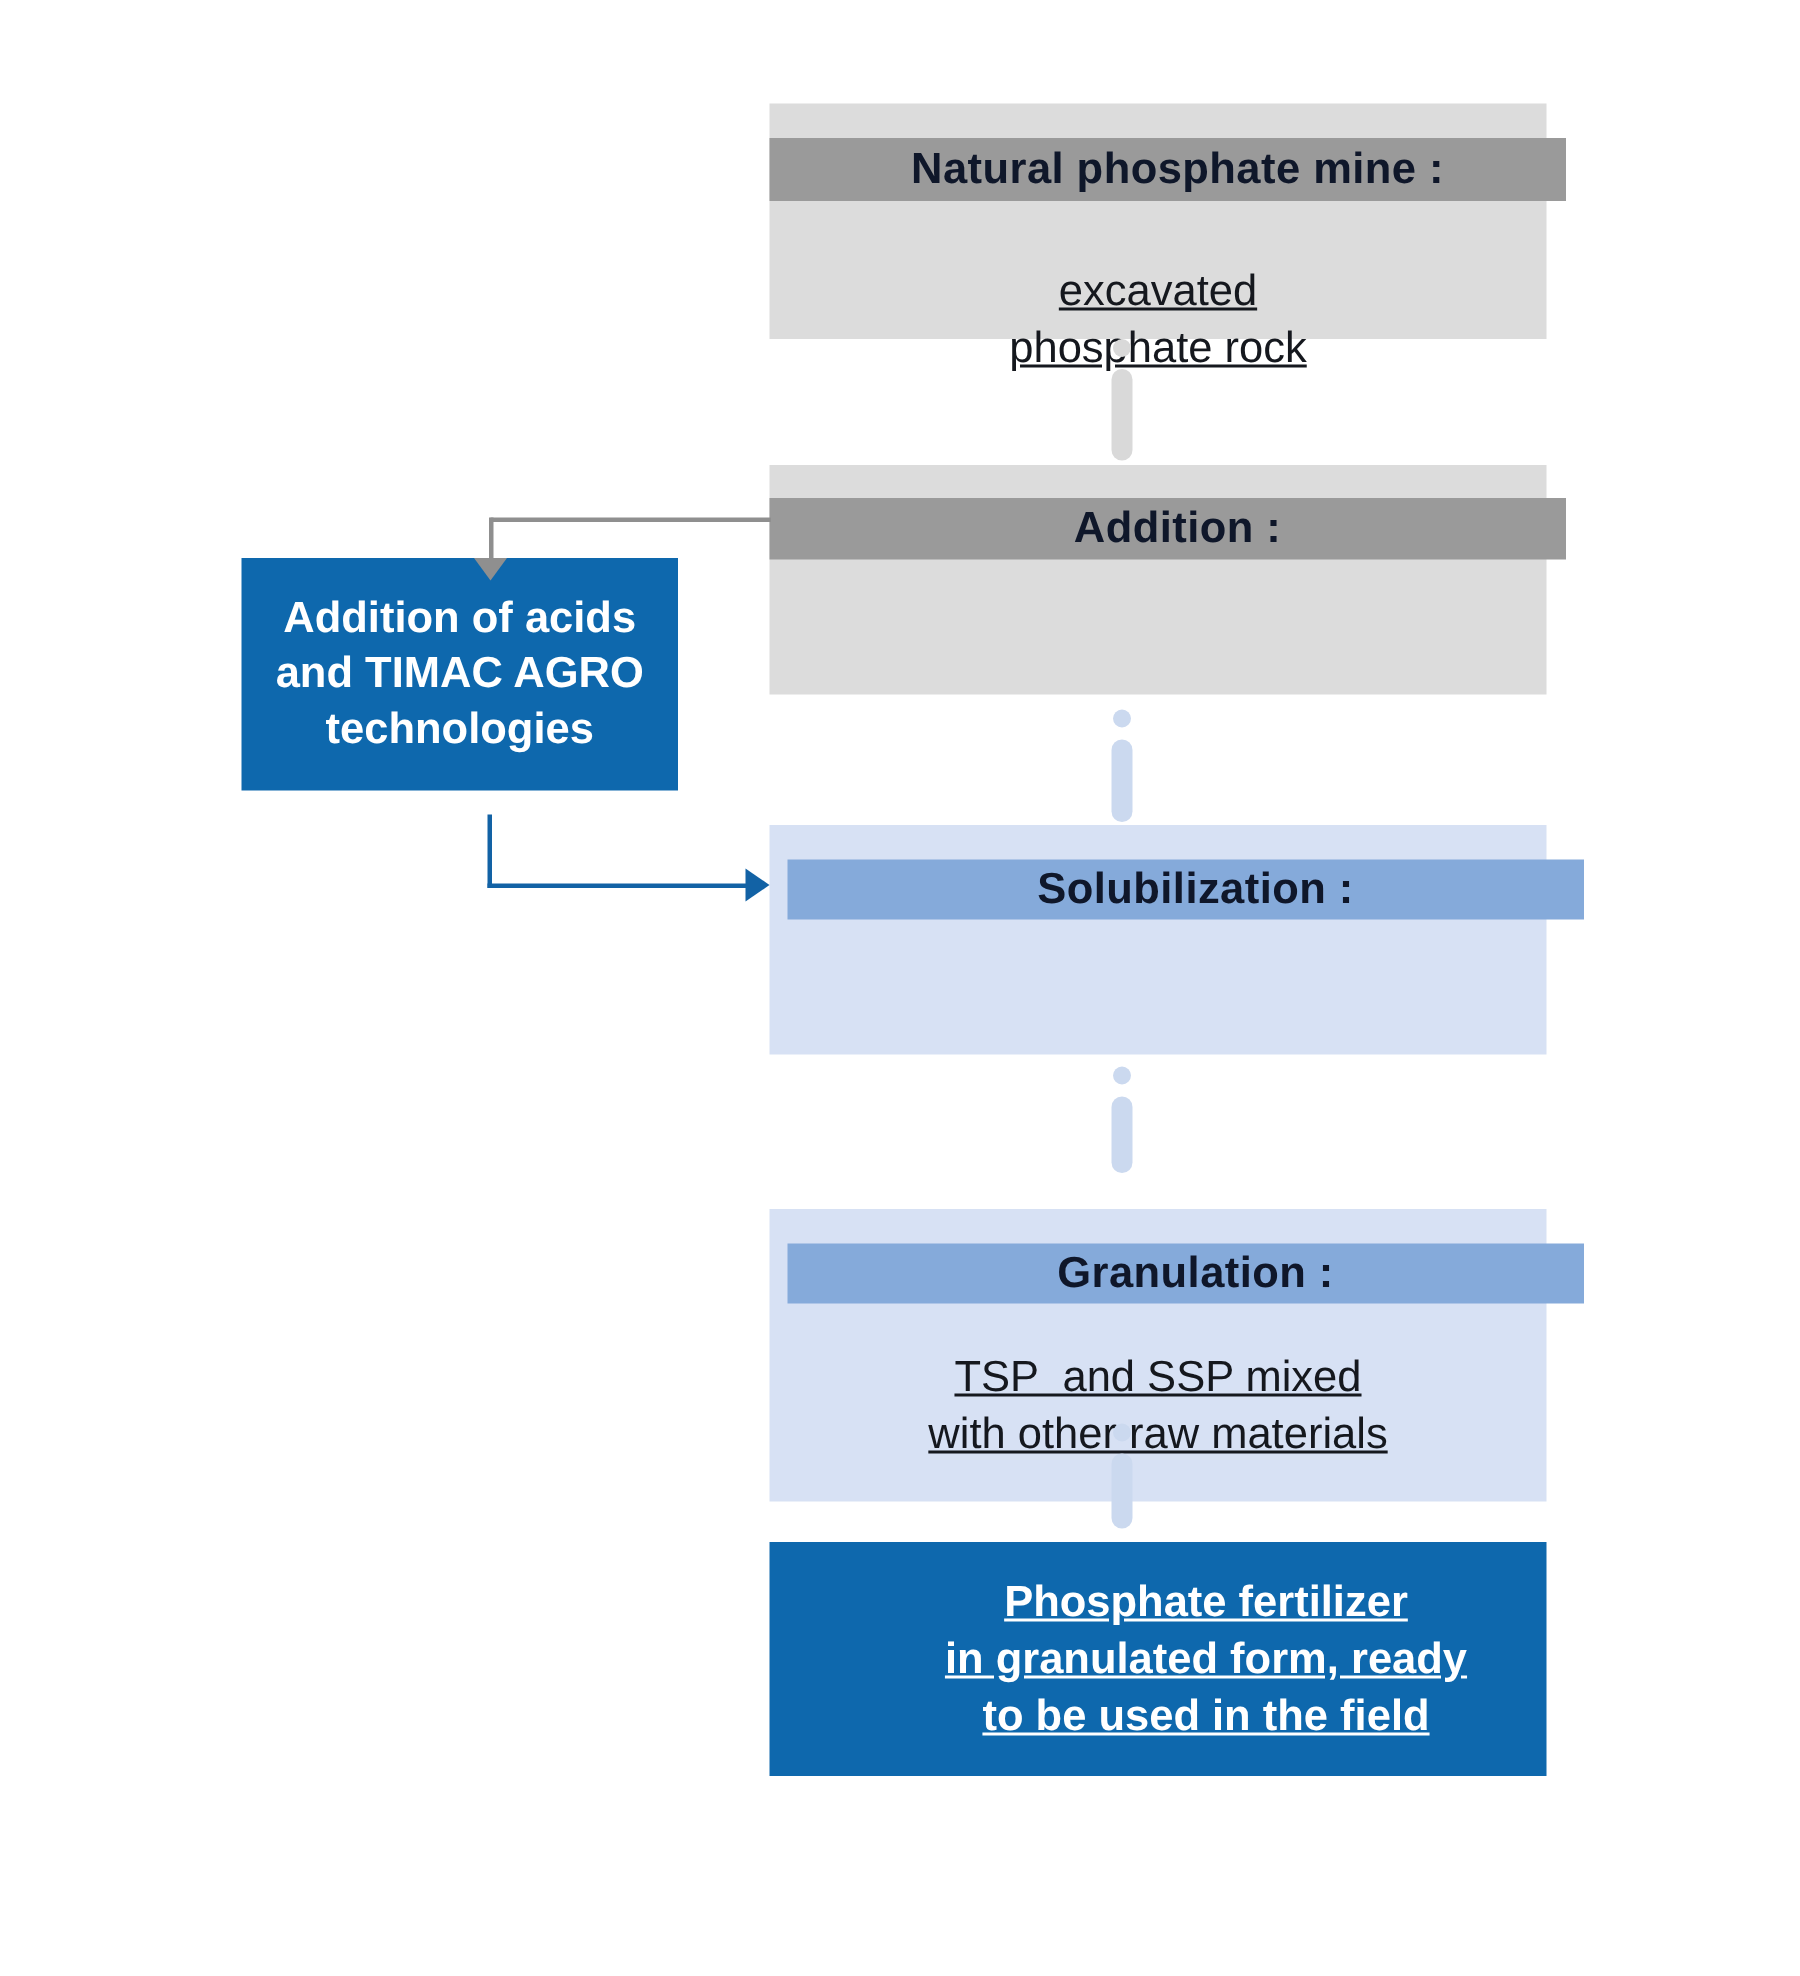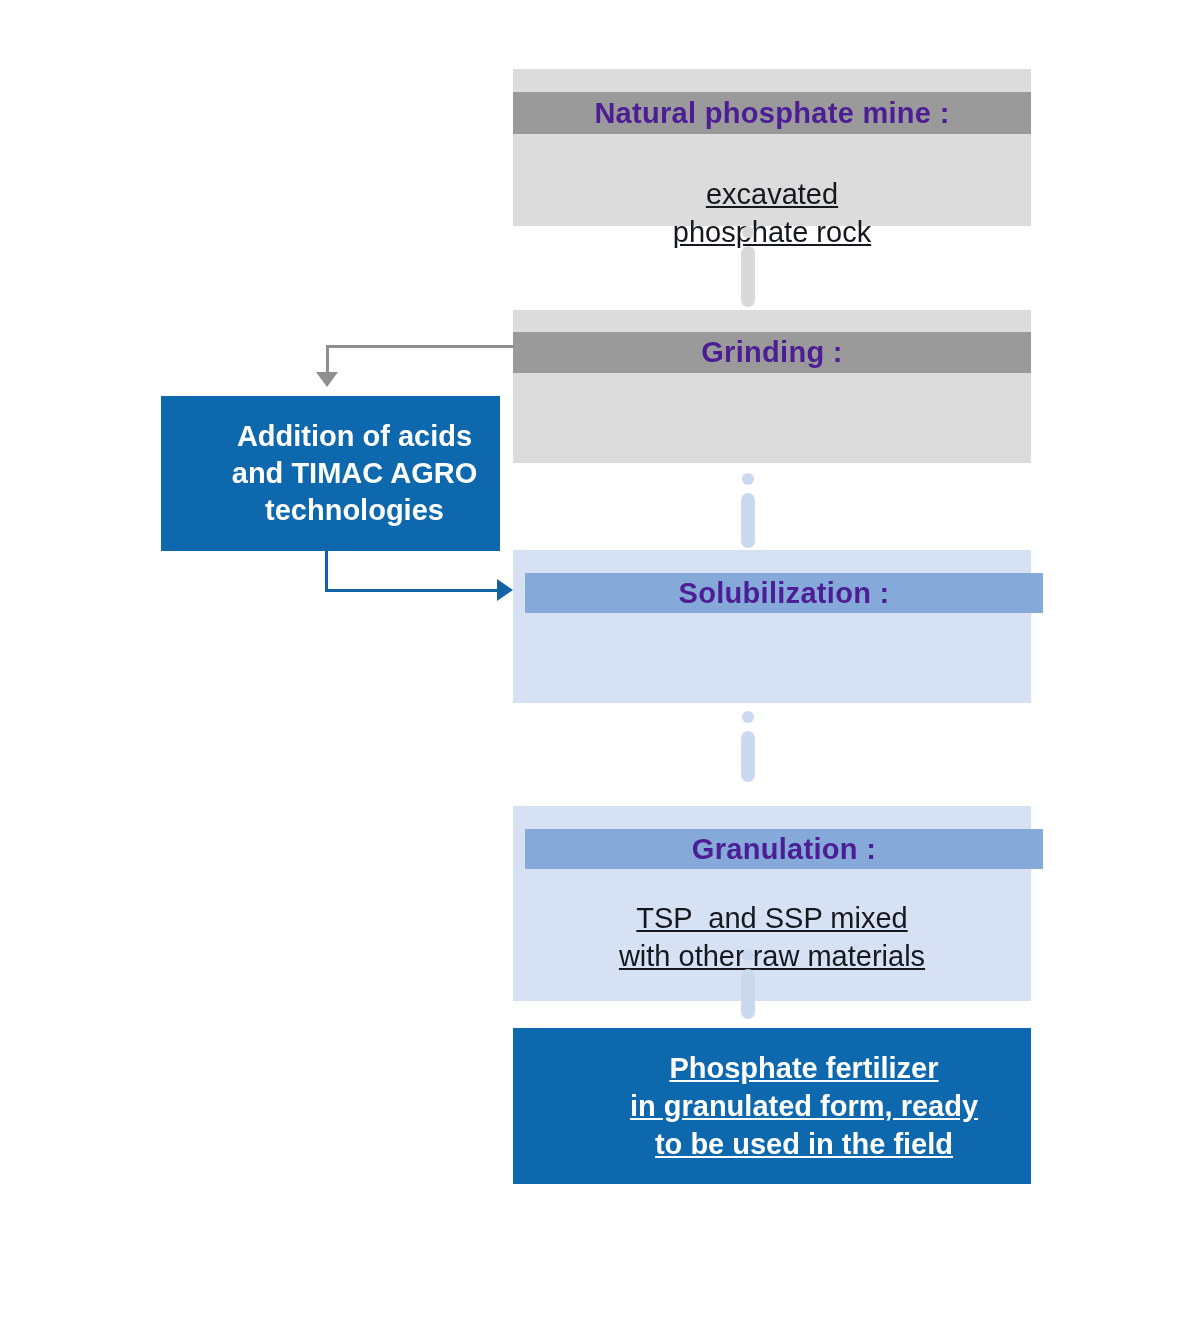--- a/index.html
+++ b/index.html
@@ -27,24 +27,25 @@
   .step.blue  { background: #d7e1f4; }
   .step.solid { background: #0e68ad; }
 
   .step-header {
     position: absolute;
     left: 0;
     width: 100%;
     display: flex;
     align-items: center;
     justify-content: center;
-    color: #4c1d95;
+    color: #0f172a;
     font-weight: bold;
     font-size: 29px;
     letter-spacing: 0.3px;
+    padding-left: 13px;
   }
   .step.gray .step-header { background: #9a9a9a; top: 23px; height: 42px; }
   .step.blue .step-header { background: #85aada; top: 23px; height: 40px; margin-left: 12px; }
 
   .step-body {
     position: absolute;
     left: 0;
     width: 100%;
     bottom: 0;
     top: 66px;
@@ -83,34 +84,33 @@
     width: 14px;
     border-radius: 7px;
   }
   .connector.gray .dot, .connector.gray .bar { background: #d9d9d9; }
   .connector.lblue .dot, .connector.lblue .bar { background: #cbd9ef; }
 
   
   .side-box {
     position: absolute;
     left: 161px;
-    top: 396px;
+    top: 372px;
     width: 291px;
     height: 155px;
     background: #0e68ad;
     display: flex;
     align-items: center;
     justify-content: center;
     text-align: center;
     color: #ffffff;
     font-weight: bold;
     font-size: 29px;
     line-height: 37px;
     white-space: pre-wrap;
-    padding-left: 48px;
   }
 
   
   .seg { position: absolute; }
   .arrow-gray-h { left: 327px; top: 345px; width: 187px; height: 3px; background: #8f8f8f; }
   .arrow-gray-v { left: 326px; top: 345px; width: 3px;  height: 28px; background: #8f8f8f; }
   .arrow-gray-head {
     left: 316px; top: 372px;
     width: 0; height: 0;
     border-left: 11px solid transparent;
@@ -137,21 +137,21 @@
     <div class="step-body" style="top:130px">excavated
 phosphate rock</div>
   </div>
 
   <div class="connector gray" style="top:226px;height:84px">
     <div class="dot"></div>
     <div class="bar" style="height:61px"></div>
   </div>
 
   <div class="step gray" style="top:310px;height:153px">
-    <div class="step-header" style="top:22px;height:41px">Grinding :</div>
+    <div class="step-header" style="top:22px;height:41px">Addition :</div>
   </div>
 
   <div class="connector lblue" style="top:473px;height:75px">
     <div class="dot"></div>
     <div class="bar" style="height:55px"></div>
   </div>
 
   <div class="step blue" style="top:550px;height:153px">
     <div class="step-header">Solubilization :</div>
   </div>

